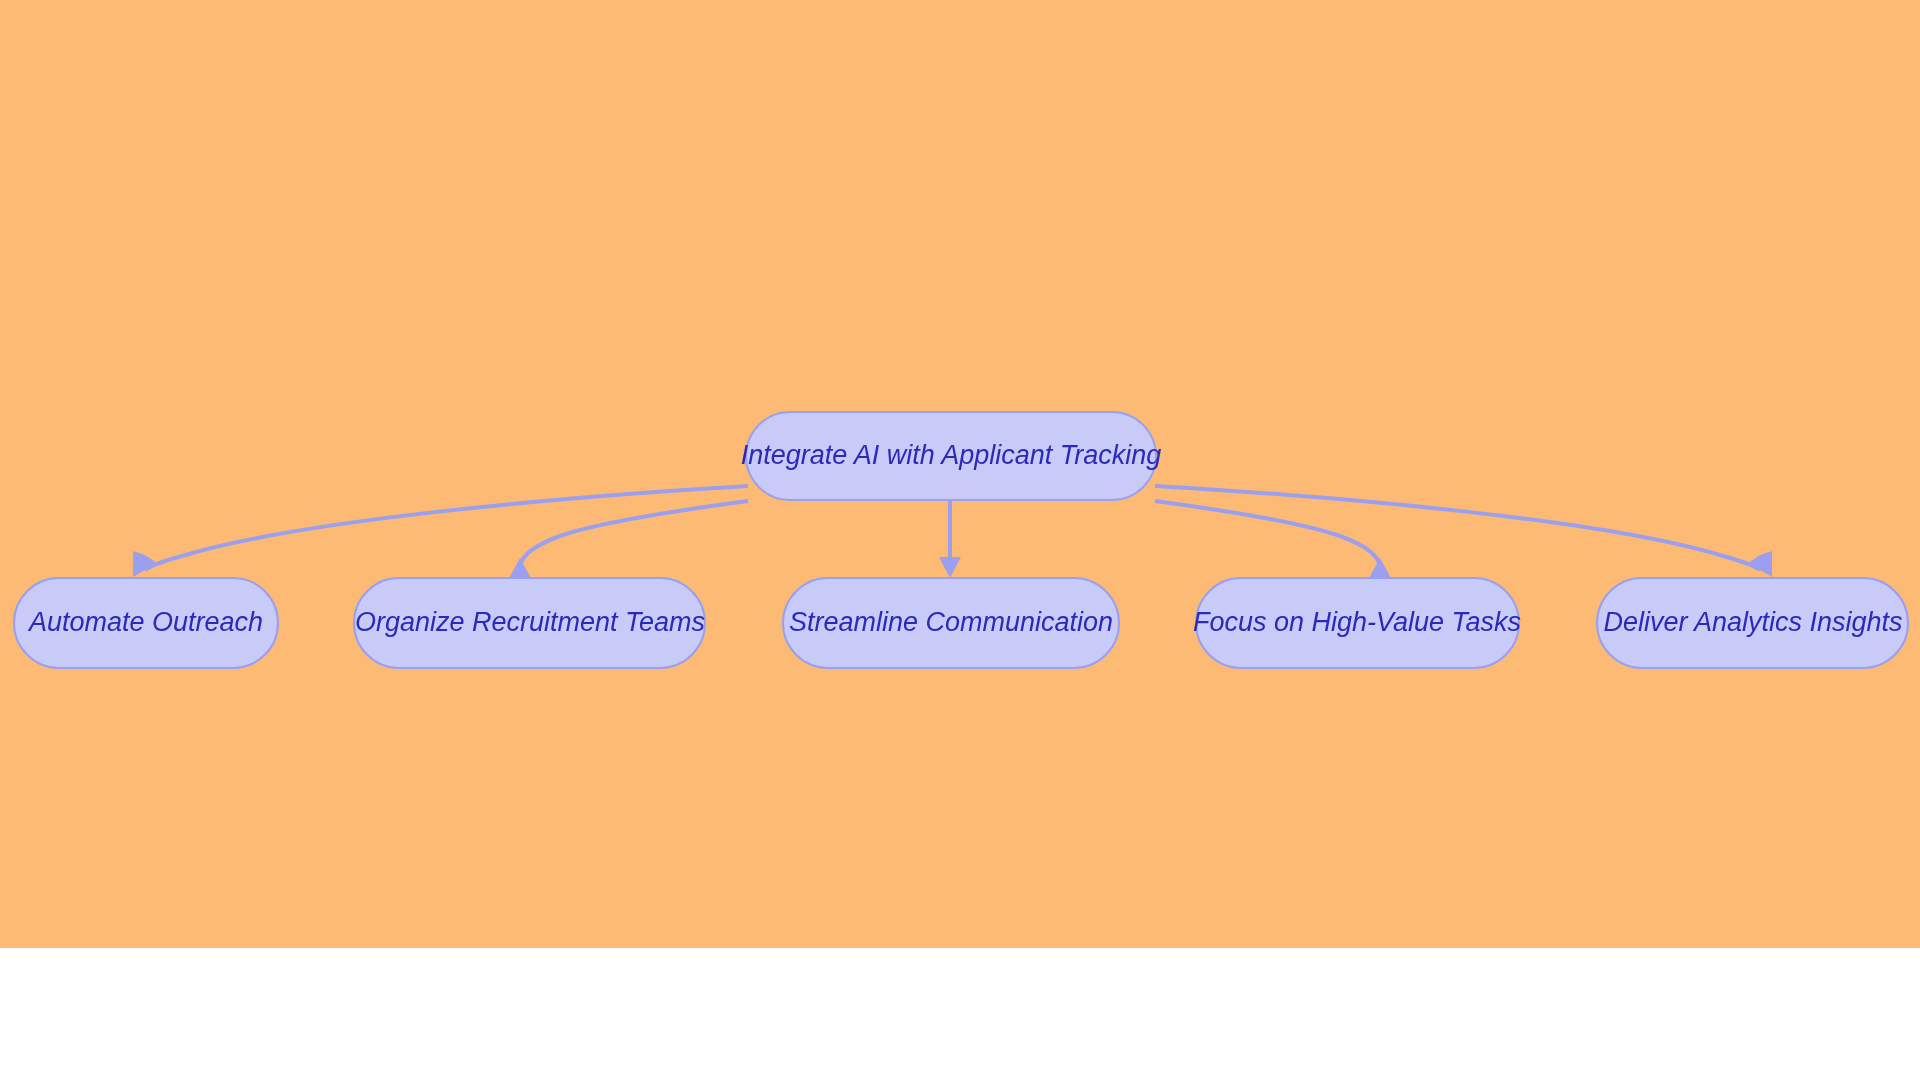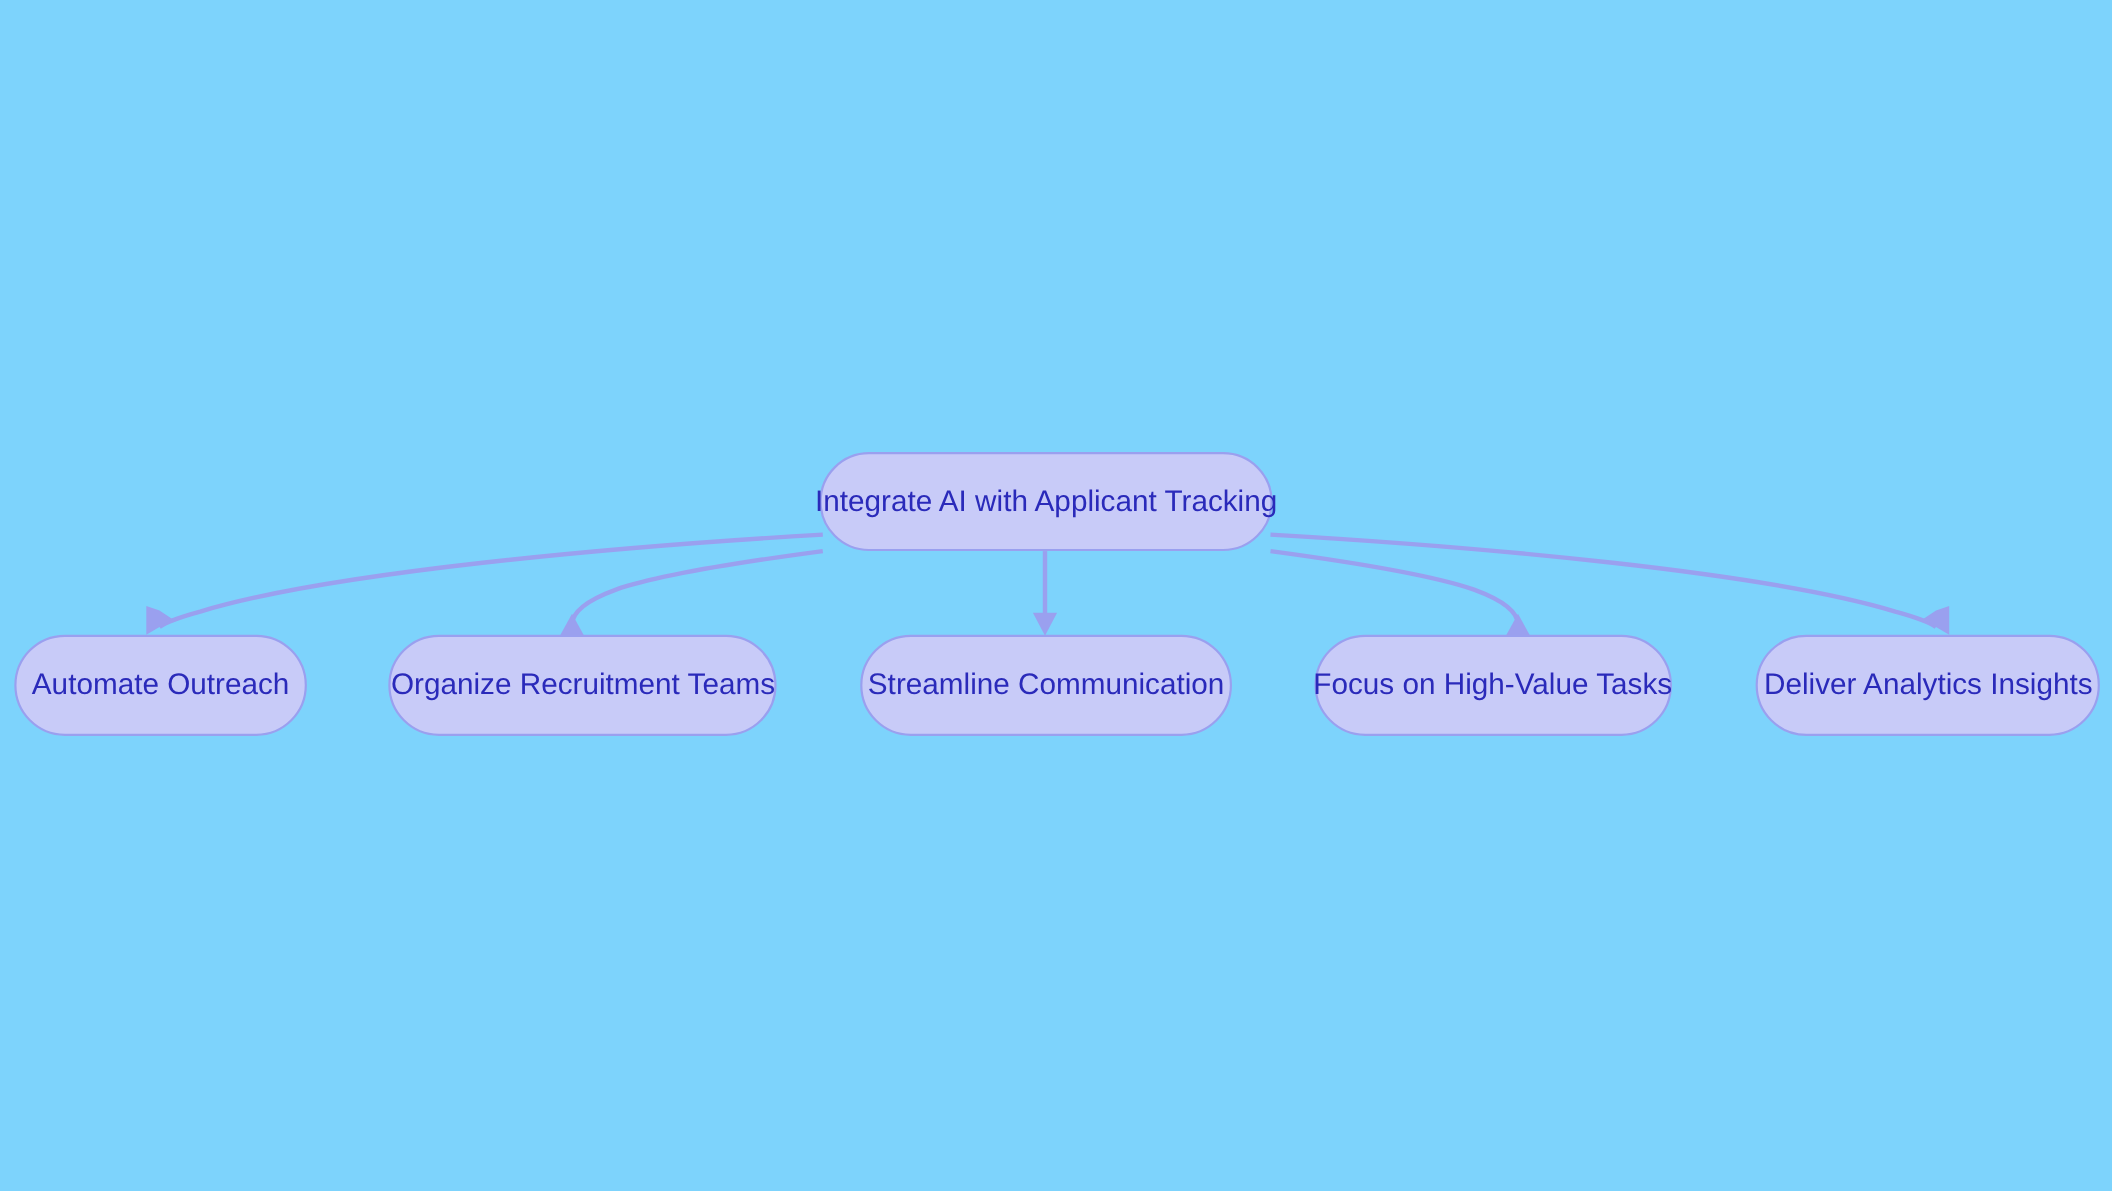--- a/index.html
+++ b/index.html
@@ -9,22 +9,23 @@
   }
   body {
     width: 1920px;
     height: 1083px;
     overflow: hidden;
     font-family: "Liberation Sans", sans-serif;
   }
   #flowchart-root {
     position: relative;
     width: 1920px;
-    height: 1083px;
-    background: #7dd3fc;
+    height: 948px;
+    background: #fdba74;
+    font-style: italic;
   }
   #flow-svg {
     position: absolute;
     top: 0;
     left: 0;
     width: 1920px;
     height: 1083px;
     display: block;
   }
   .node-rect {

